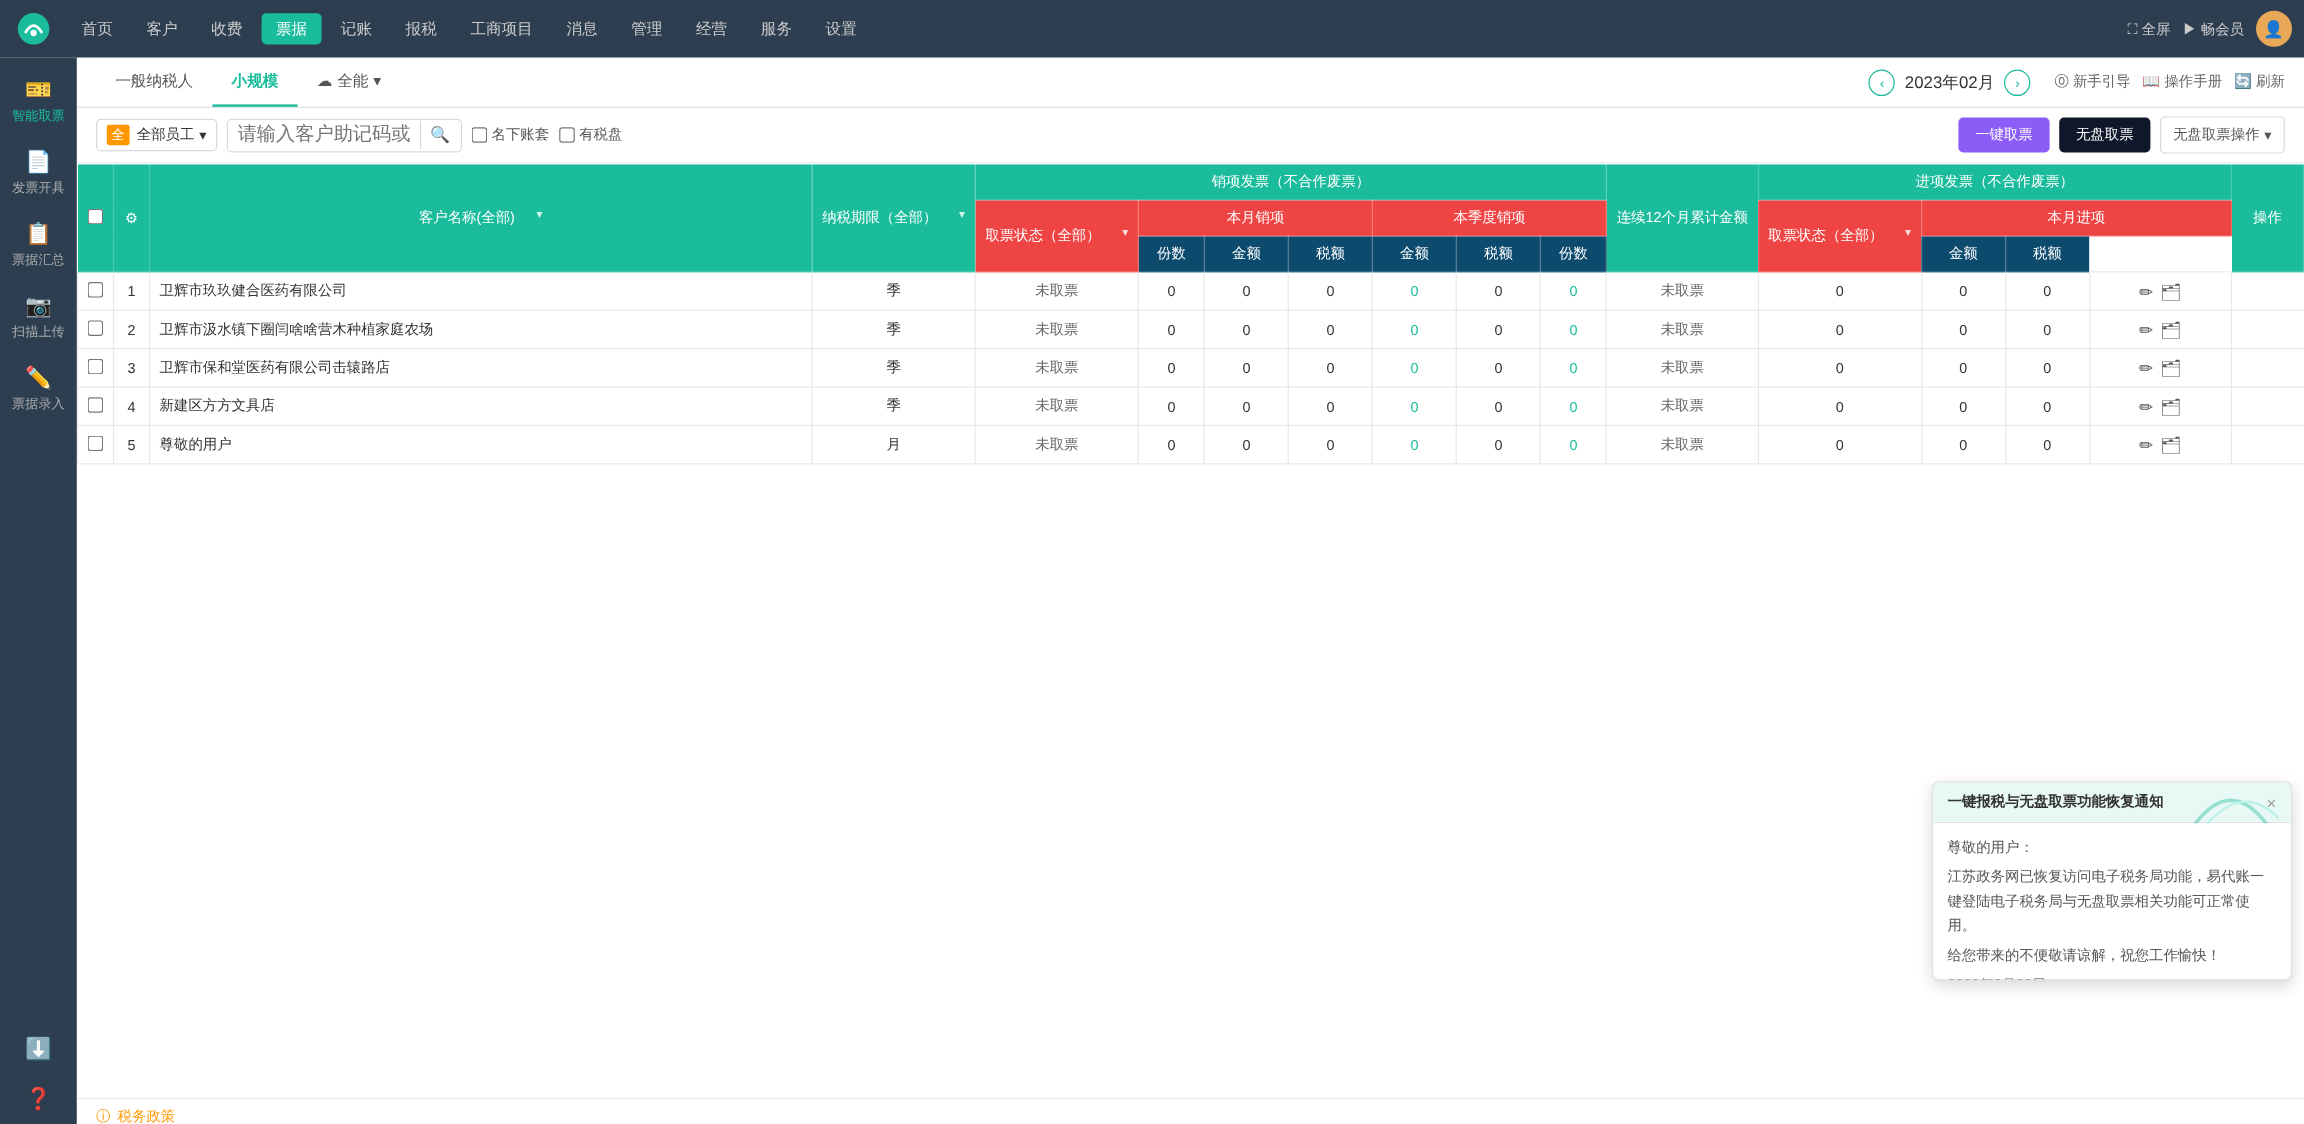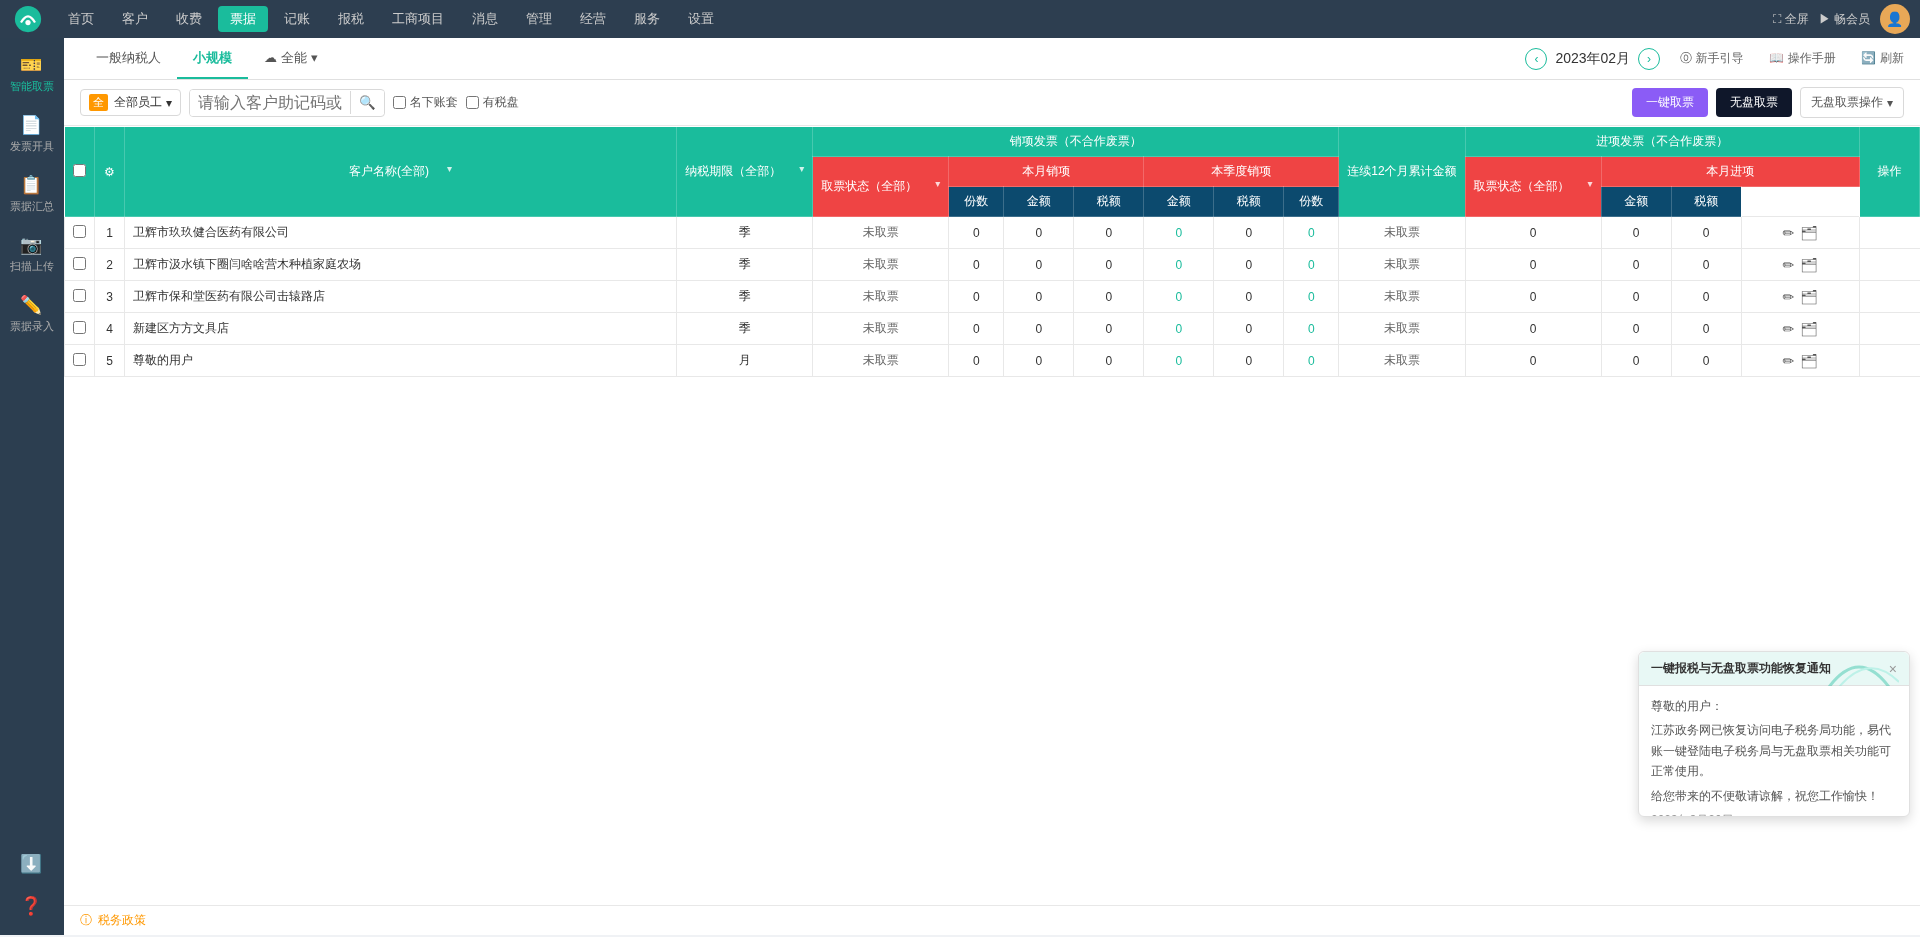--- a/index.html
+++ b/index.html
@@ -1,21 +1,21 @@
 <!DOCTYPE html>
 <html><head>
   <meta charset="utf-8">
   <style>
     * { box-sizing: border-box; margin: 0; padding: 0; }
     body { font-family: 'Microsoft YaHei', Arial, sans-serif; font-size: 12px; background: #f0f2f5; color: #333; height: 937px; overflow: hidden; }
 
     
     .top-nav {
       background: #2d3e50;
-      height: 38px;
+      height: 48px;
       display: flex;
       align-items: center;
       padding: 0 10px;
       color: #ccc;
     }
     .top-nav .logo {
       width: 36px;
       height: 36px;
       margin-right: 10px;
       display: flex; align-items: center; justify-content: center;
@@ -142,21 +142,21 @@
       font-size: 12px;
     }
     .period-nav .period-text {
       font-size: 14px;
       color: #333;
       font-weight: 500;
     }
     .sub-tabs .tab-actions {
       display: flex;
       align-items: center;
-      gap: 26px;
+      gap: 10px;
       margin-left: 20px;
       color: #666;
       font-size: 12px;
     }
     .tab-actions span { cursor: pointer; }
 
     
     .toolbar {
       background: #fff;
       border-bottom: 1px solid #e8e8e8;
@@ -300,21 +300,21 @@
     .action-icon { cursor: pointer; color: #555; font-size: 14px; }
 
     
     .filter-icon { font-size: 10px; color: rgba(255,255,255,0.8); cursor: pointer; }
 
     
     .notification-popup {
       position: fixed;
       bottom: 120px;
       right: 10px;
-      width: 272px;
+      width: 300px;
       background: #fff;
       border: 1px solid #e0e0e0;
       border-radius: 6px;
       box-shadow: 0 4px 12px rgba(0,0,0,0.15);
       font-size: 12px;
     }
     .notif-header {
       background: #e8f8f5;
       padding: 8px 12px;
       border-bottom: 1px solid #e0e0e0;

